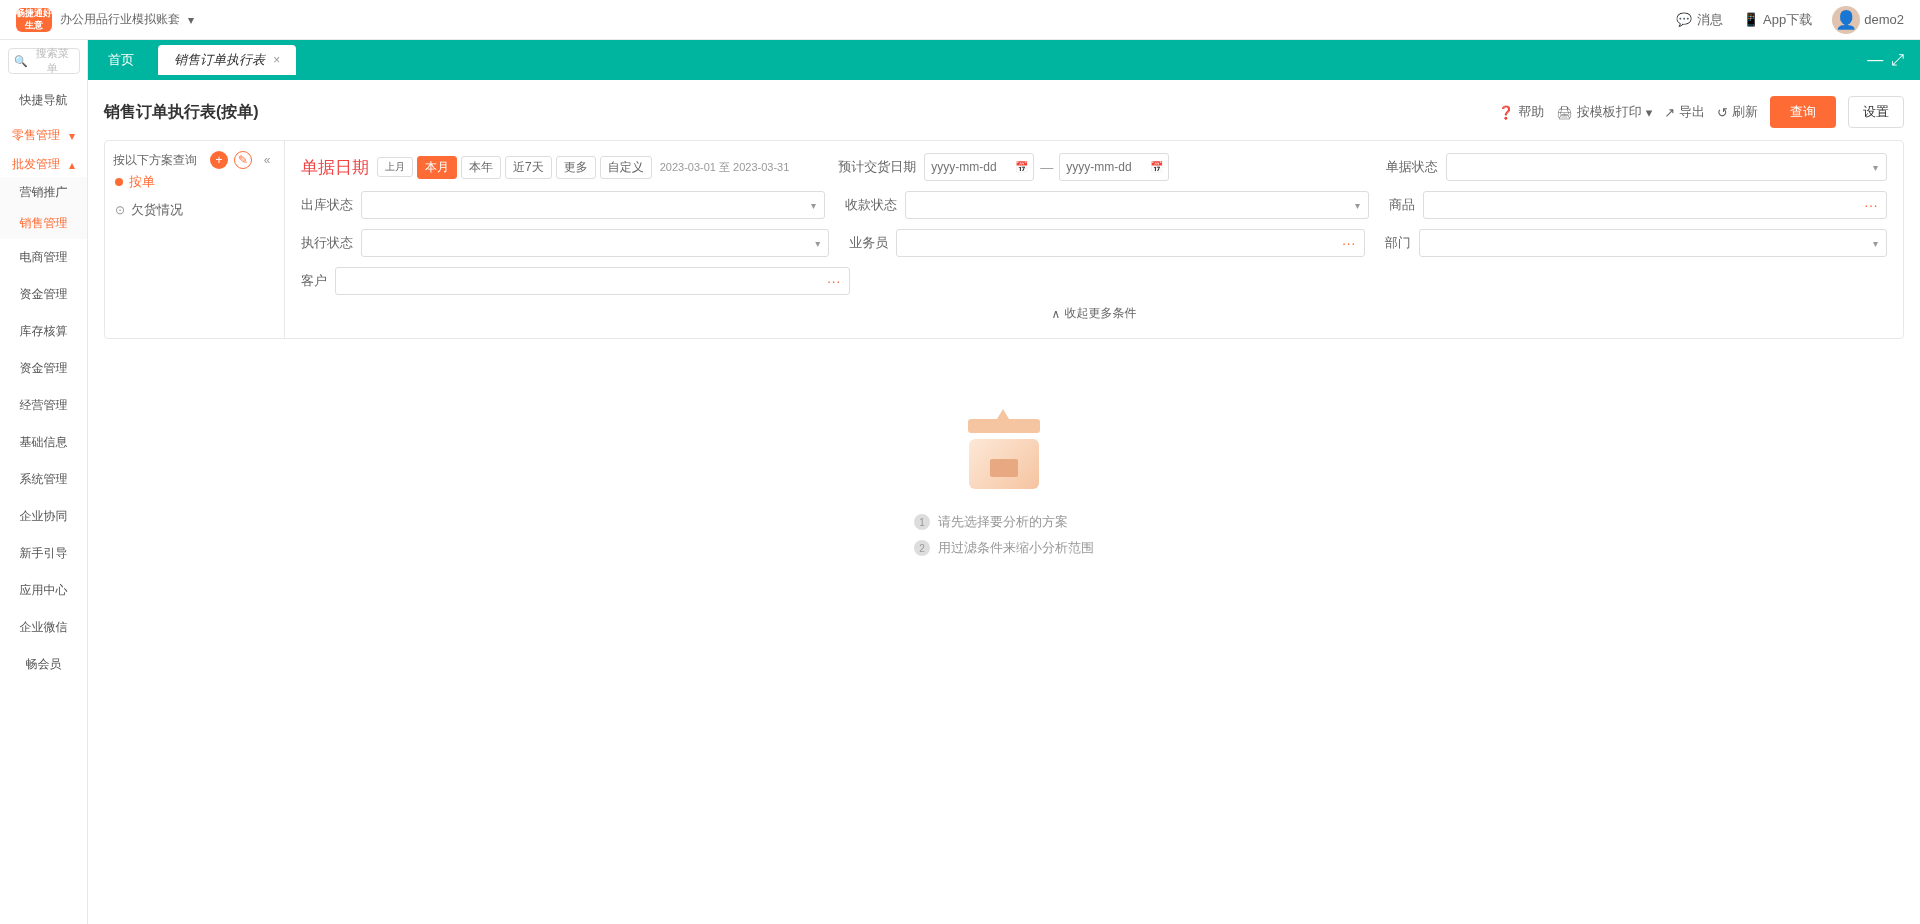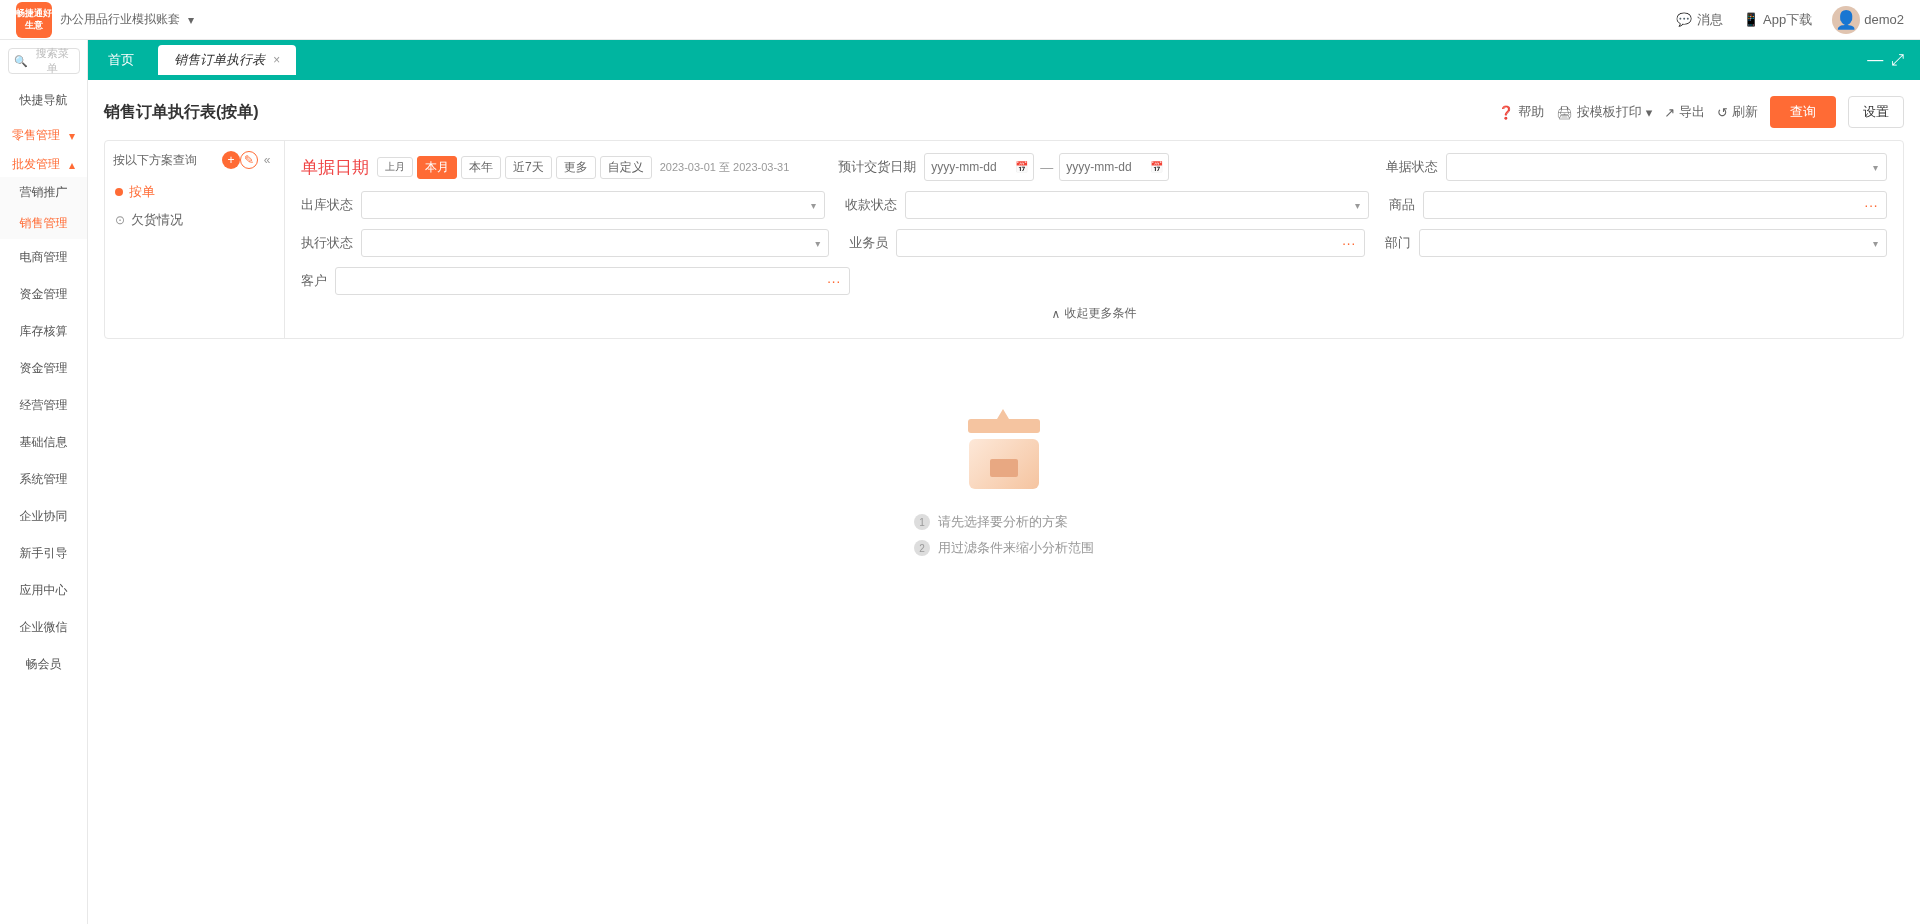--- a/index.html
+++ b/index.html
@@ -1,21 +1,21 @@
 <!DOCTYPE html>
 <html><head>
   <meta charset="utf-8">
   <style>
     * { box-sizing: border-box; margin: 0; padding: 0; }
     body { font-family: 'Microsoft YaHei', Arial, sans-serif; font-size: 13px; background: #f5f5f5; color: #333; display: flex; flex-direction: column; height: 924px; overflow: hidden; }
 
     
     .top-bar { height: 40px; background: #fff; display: flex; align-items: center; justify-content: space-between; padding: 0 16px; border-bottom: 1px solid #e8e8e8; flex-shrink: 0; }
     .top-bar-left { display: flex; align-items: center; gap: 8px; }
-    .logo-box { width: 36px; height: 36px; background: #ff6b35; border-radius: 6px; display: flex; align-items: center; justify-content: center; color: #fff; font-size: 10px; font-weight: bold; line-height: 1.2; text-align: center; }
+    .logo-box { width: 36px; height: 24px; background: #ff6b35; border-radius: 6px; display: flex; align-items: center; justify-content: center; color: #fff; font-size: 10px; font-weight: bold; line-height: 1.2; text-align: center; }
     .top-bar-title { font-size: 12px; color: #666; }
     .top-bar-dropdown { color: #666; font-size: 12px; cursor: pointer; }
     .top-bar-right { display: flex; align-items: center; gap: 20px; color: #666; font-size: 13px; }
     .top-bar-right-item { display: flex; align-items: center; gap: 4px; cursor: pointer; }
     .avatar { width: 28px; height: 28px; border-radius: 50%; background: #e0c4b0; display: flex; align-items: center; justify-content: center; overflow: hidden; }
 
     
     .main-layout { display: flex; flex: 1; overflow: hidden; }
 
     
@@ -191,21 +191,21 @@
             <span>刷新</span>
           </div>
           <button class="btn-primary">查询</button>
           <button class="btn-secondary">设置</button>
         </div>
       </div>
 
       <div style="display:flex; gap:0; border: 1px solid #e8e8e8; border-radius:4px; background:#fff;">
 
         <div style="width:180px; flex-shrink:0; border-right:1px solid #e8e8e8; padding:10px 8px;">
-          <div style="display:flex; align-items:center; gap:0; margin-bottom:10px; font-size:12px; color:#666;">
+          <div style="display:flex; align-items:center; gap:6px; font-size:12px; color:#666;">
             <span>按以下方案查询</span>
             <div style="width:18px;height:18px;border-radius:50%;background:#ff6b35;color:#fff;display:flex;align-items:center;justify-content:center;font-size:12px;cursor:pointer;margin-left:auto;">+</div>
             <div style="width:18px;height:18px;border-radius:50%;border:1px solid #ff6b35;color:#ff6b35;display:flex;align-items:center;justify-content:center;font-size:12px;cursor:pointer;">✎</div>
             <div style="width:18px;height:18px;color:#999;display:flex;align-items:center;justify-content:center;cursor:pointer;">«</div>
           </div>
           <div style="display:flex;align-items:center;gap:6px;padding:4px 2px;cursor:pointer;">
             <div style="width:8px;height:8px;border-radius:50%;background:#ff6b35;flex-shrink:0;"></div>
             <span style="color:#ff6b35;font-size:13px;">按单</span>
           </div>
           <div style="display:flex;align-items:center;gap:6px;padding:6px 2px;cursor:pointer;">

